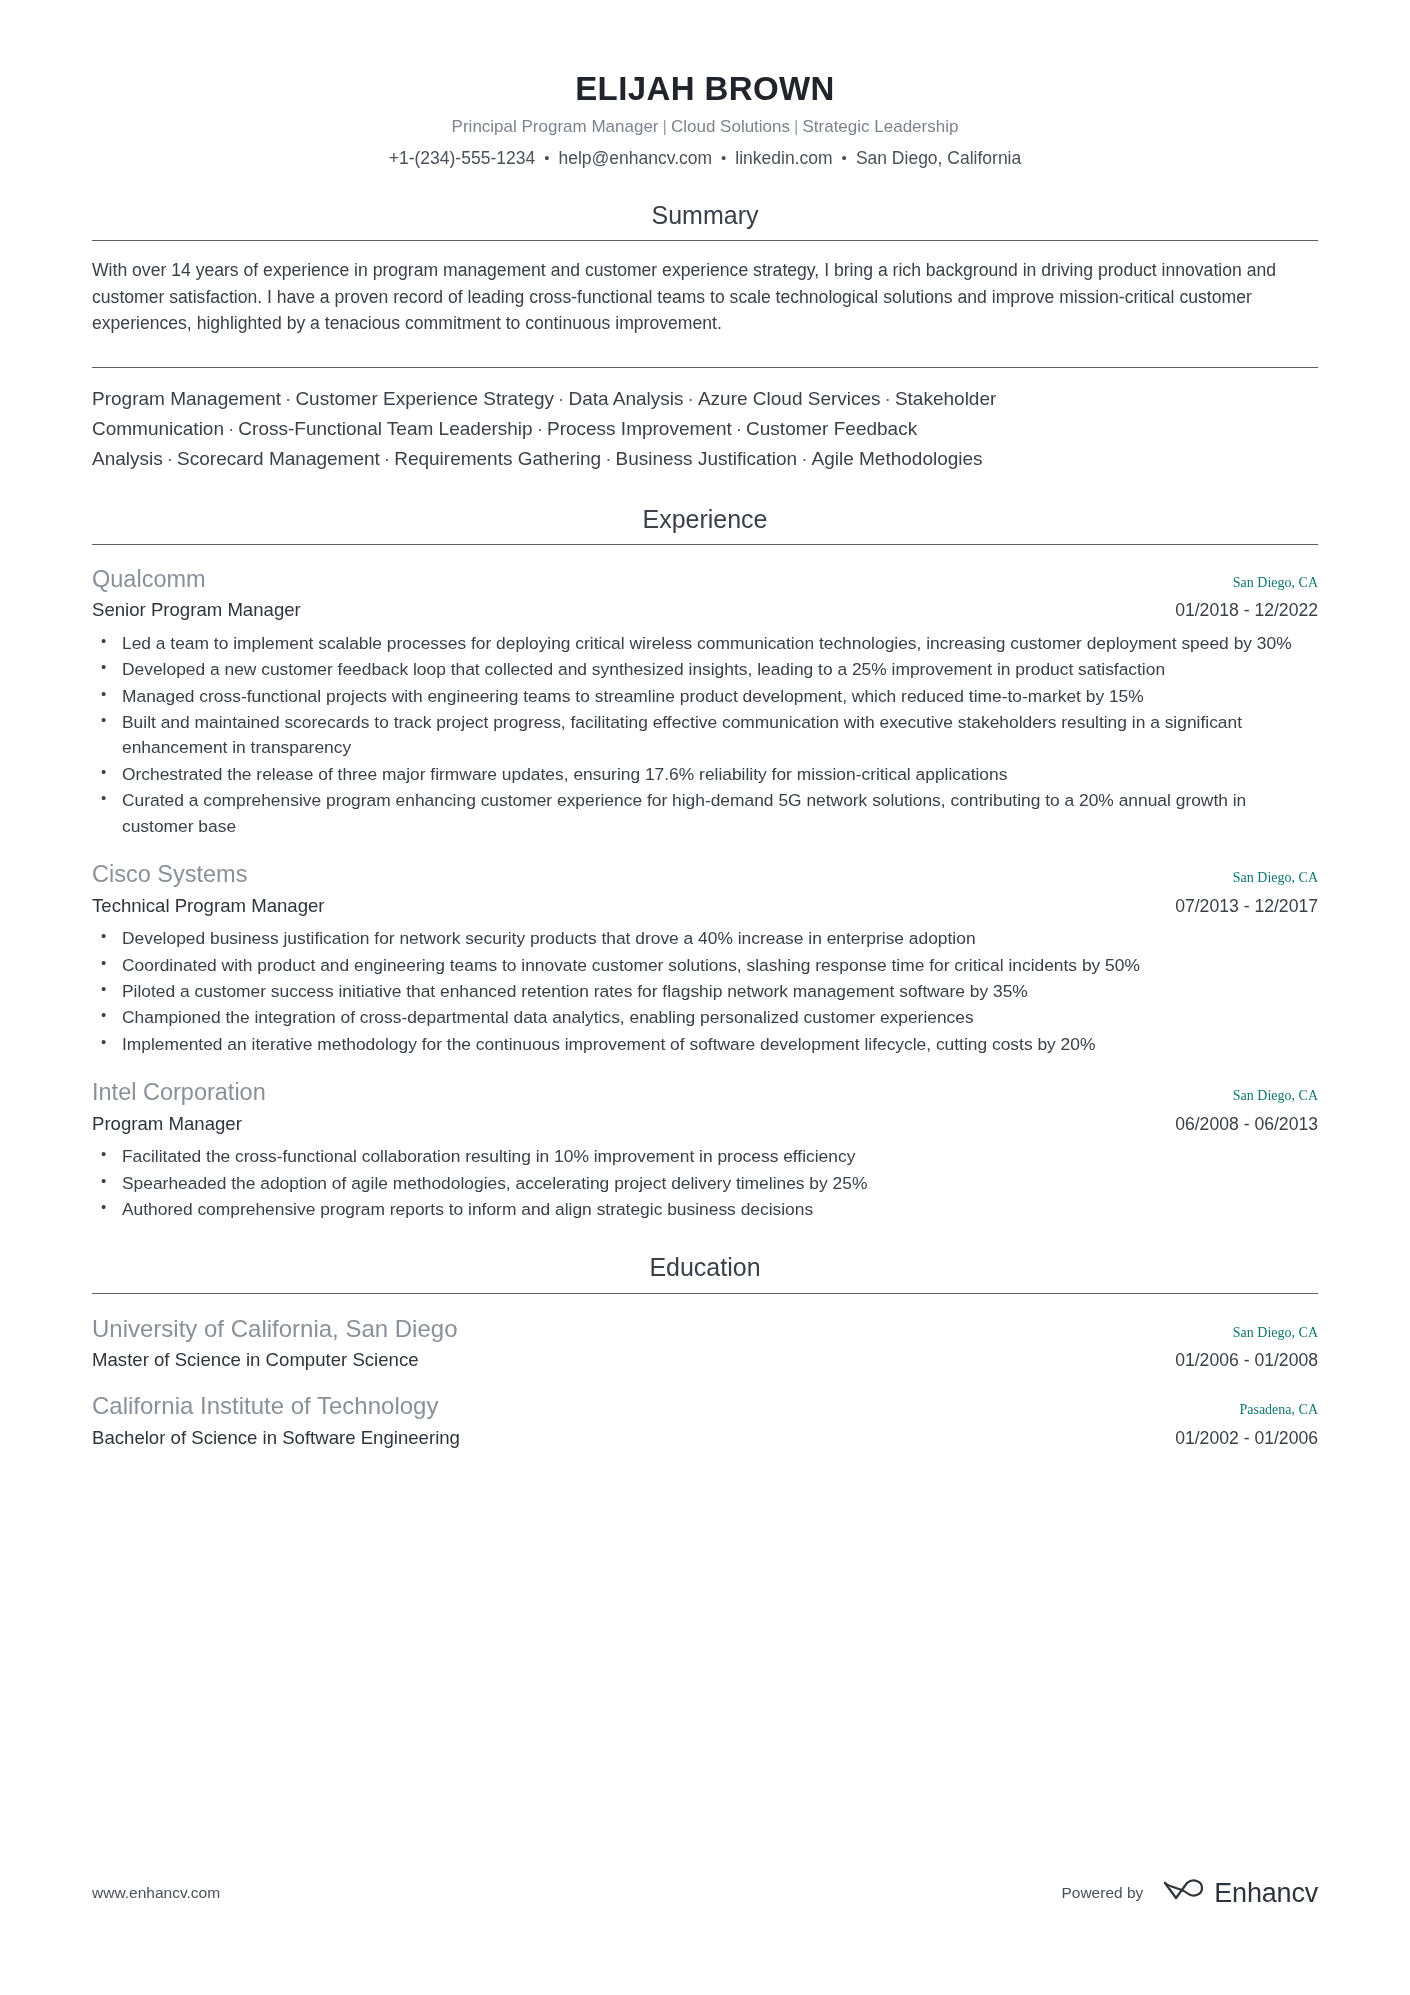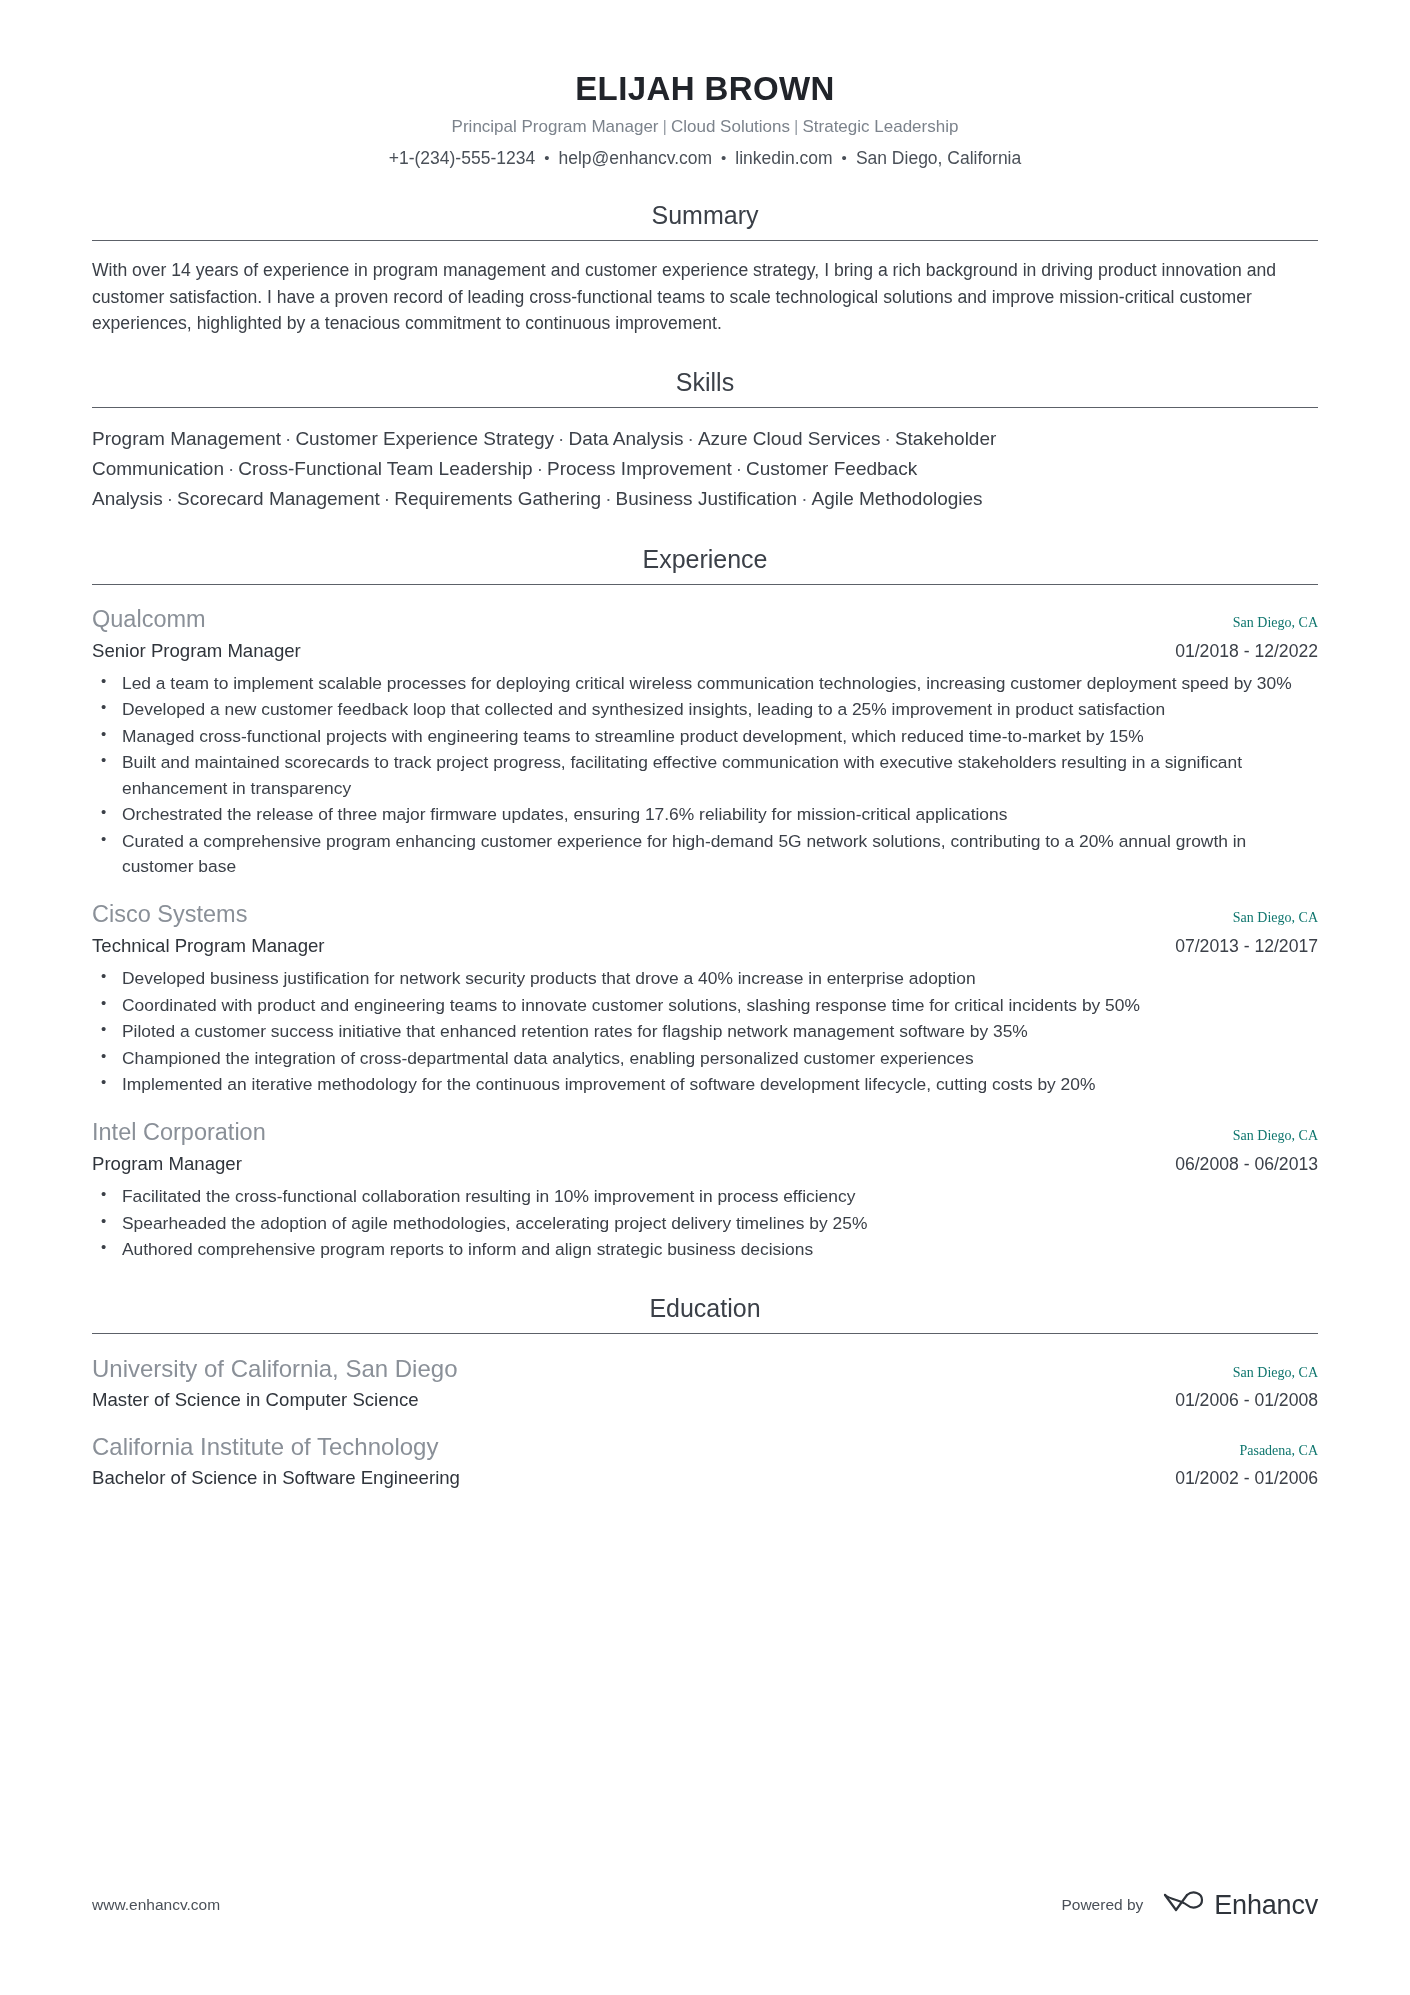--- a/index.html
+++ b/index.html
@@ -151,21 +151,21 @@
   
   .edu-entry { margin-top: 20px; }
   .edu-entry .org { font-size: 24px; }
   .edu-entry .role { font-size: 18.6px; }
 
   
   .footer {
     position: absolute;
     left: 92px;
     right: 92px;
-    bottom: 82px;
+    bottom: 94px;
     display: flex;
     align-items: center;
     justify-content: space-between;
   }
   .footer-url {
     font-size: 15.5px;
     color: #4a5058;
   }
   .footer-right {
     display: flex;
@@ -202,21 +202,20 @@
     </div>
   </div>
 
   <div class="section">
     <div class="section-title">Summary</div>
     <div class="rule"></div>
     <div class="body-text">With over 14 years of experience in program management and customer experience strategy, I bring a rich background in driving product innovation and customer satisfaction. I have a proven record of leading cross-functional teams to scale technological solutions and improve mission-critical customer experiences, highlighted by a tenacious commitment to continuous improvement.</div>
   </div>
 
   <div class="section">
-    <div class="section-title">Skills</div>
     <div class="rule"></div>
     <div class="skills" id="skills-list"><span>Program Management</span><span class="sdot">·</span><span>Customer Experience Strategy</span><span class="sdot">·</span><span>Data Analysis</span><span class="sdot">·</span><span>Azure Cloud Services</span><span class="sdot">·</span><span>Stakeholder Communication</span><span class="sdot">·</span><span>Cross-Functional Team Leadership</span><span class="sdot">·</span><span>Process Improvement</span><span class="sdot">·</span><span>Customer Feedback Analysis</span><span class="sdot">·</span><span>Scorecard Management</span><span class="sdot">·</span><span>Requirements Gathering</span><span class="sdot">·</span><span>Business Justification</span><span class="sdot">·</span><span>Agile Methodologies</span></div>
   </div>
 
   <div class="section">
     <div class="section-title">Experience</div>
     <div class="rule"></div>
     <div id="experience-entries">
         <div class="entry">
           <div class="entry-row">

